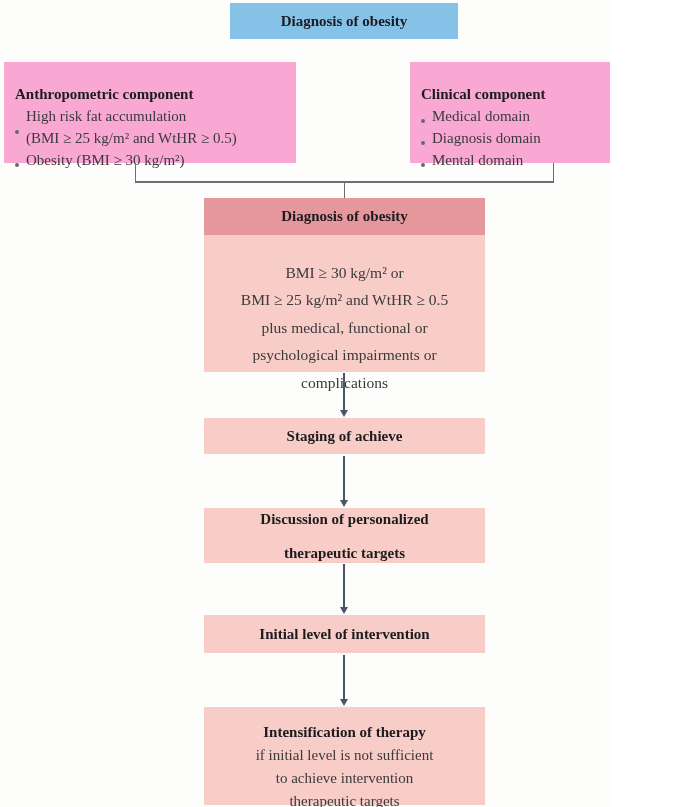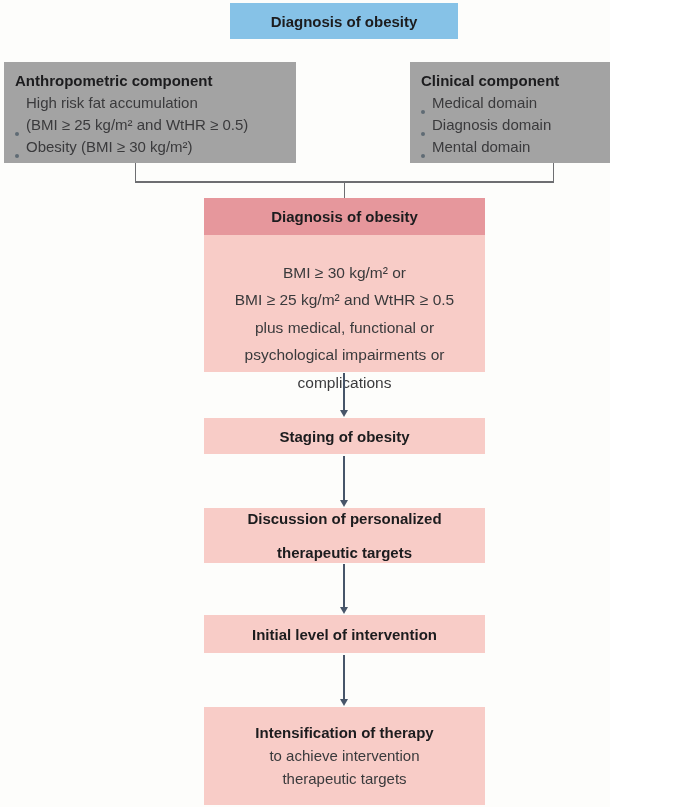--- a/index.html
+++ b/index.html
@@ -1,33 +1,33 @@
 <!DOCTYPE html>
 <html><head>
 <meta charset="utf-8">
 <style>
   html,body{margin:0;padding:0;background:#ffffff;}
   .canvas{
     position:relative;width:610px;height:807px;background:#fdfdfb;
-    font-family:Liberation Sans, sans-serif;
+    font-family:Liberation Serif, serif;
     color:#3a3a3c;overflow:hidden;
   }
   .box{position:absolute;box-sizing:border-box;}
   .center{display:flex;align-items:center;justify-content:center;text-align:center;}
   .bold{font-weight:700;color:#1c1c1e;}
 
   
   .top-title{left:230px;top:3px;width:228px;height:36px;background:#86c2e7;font-size:15px;}
 
   
-  .blue{background:#a3a3a3;padding:8px 10px 6px 11px;font-size:15px;line-height:22px;}
+  .blue{background:#f9a8d4;padding:21px 10px 6px 11px;font-size:15px;line-height:22px;}
   .blue-left{left:4px;top:62px;width:292px;height:101px;}
   .blue-right{left:410px;top:62px;width:271px;height:101px;}
   .bhead{font-weight:700;color:#1c1c1e;}
-  .brow{display:flex;align-items:flex-end;}
+  .brow{display:flex;align-items:center;}
   .dotcol{flex:0 0 11px;display:flex;justify-content:flex-start;}
   .dot{width:4px;height:4px;border-radius:50%;background:#5f6b74;margin-top:9px;}
   .btext{flex:1;}
 
   
   .cline{position:absolute;background:#6d6e71;}
 
   
   .pink-head{left:204px;top:198px;width:281px;height:37px;background:#e6979c;font-size:15px;}
   .pink-body{left:204px;top:235px;width:281px;height:137px;background:#f8ccc7;
@@ -116,37 +116,38 @@
     <div>BMI ≥ 30 kg/m² or</div>
     <div>BMI ≥ 25 kg/m² and WtHR ≥ 0.5</div>
     <div>plus medical, functional or</div>
     <div>psychological impairments or</div>
     <div>complications</div>
   </div>
 
   <div class="varrow" style="left:343px;top:373px;height:38px;"></div>
 
   <div class="box center bold pink staging">
-    <span>Staging of obesity</span>
+    <span>Staging of achieve</span>
   </div>
 
   <div class="varrow" style="left:343px;top:456px;height:45px;"></div>
 
   <div class="box center bold pink discussion">
     <div>Discussion of personalized</div>
     <div>therapeutic targets</div>
   </div>
 
   <div class="varrow" style="left:343px;top:564px;height:44px;"></div>
 
   <div class="box center bold pink initial">
     <span>Initial level of intervention</span>
   </div>
 
   <div class="varrow" style="left:343px;top:655px;height:45px;"></div>
 
   <div class="box pink intens">
     <div class="bold">Intensification of therapy</div>
+    <div>if initial level is not sufficient</div>
     <div>to achieve intervention</div>
     <div>therapeutic targets</div>
   </div>
 
 </div>
 
 </body></html>

